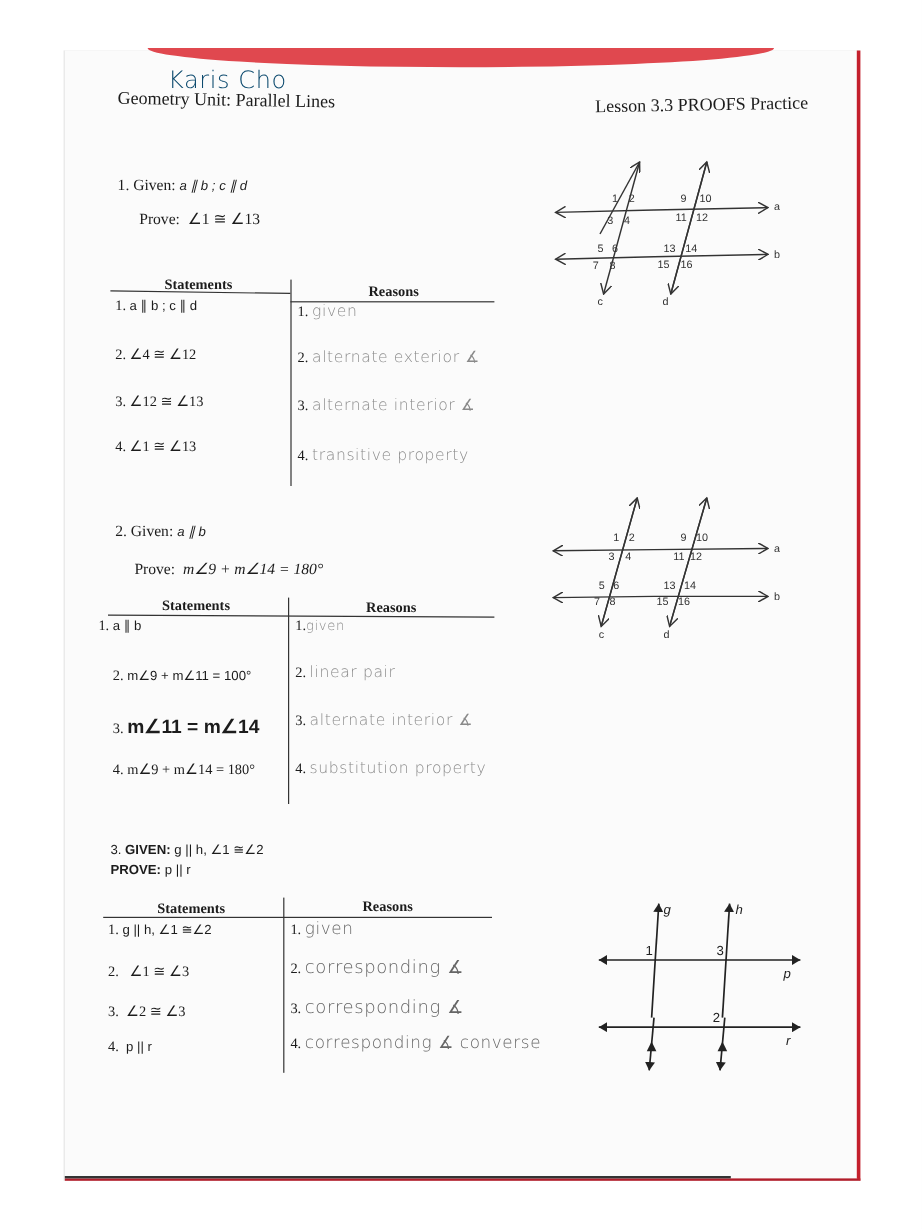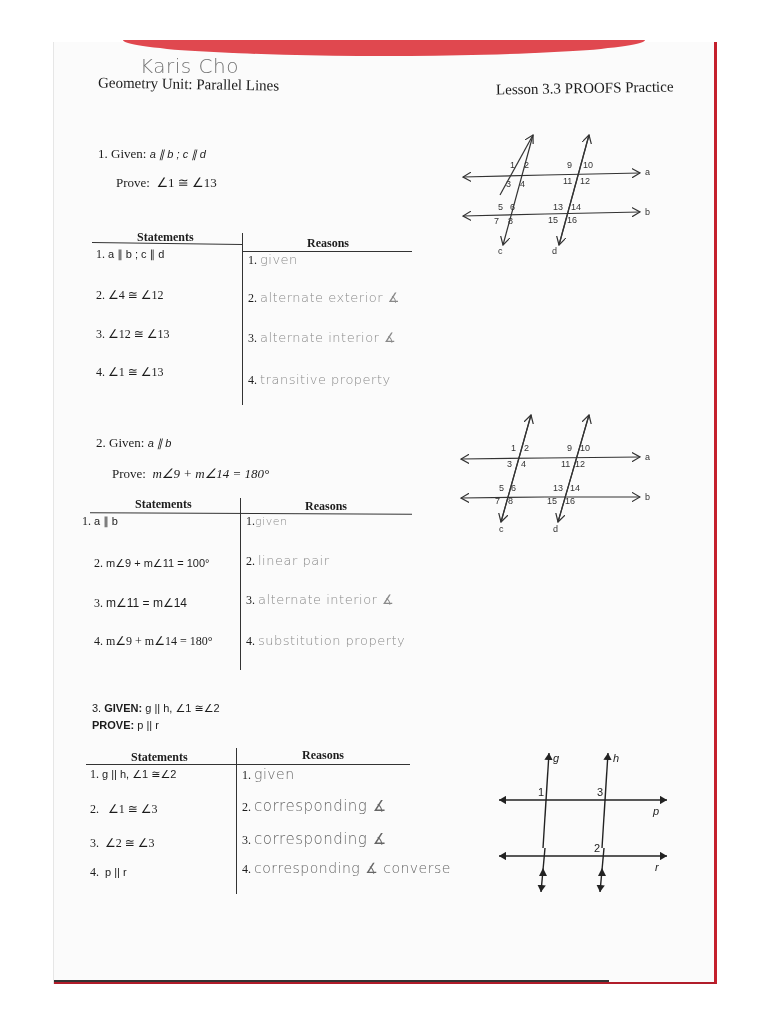--- a/index.html
+++ b/index.html
@@ -2,21 +2,21 @@
 <html><head>
 <meta charset="utf-8">
 <style>
   html, body { margin:0; padding:0; }
   body { width:768px; height:1024px; background:#ffffff; position:relative; overflow:hidden; font-family:"Liberation Serif", serif; color:#1c1c1c; }
   .page { position:absolute; left:54px; top:42px; width:660px; height:940px; background:#fbfbfb; border-right:3px solid #c4202c; border-bottom:2px solid #b11d2a; box-shadow: -1px 0 0 #e6e6e6; }
   .page-bottom-line { position:absolute; left:54px; top:980px; width:555px; height:2px; background:#333; }
   .red-arc { position:absolute; left:123px; top:40px; width:522px; height:16px; background:#e0484f; border-radius:0 0 50% 50% / 0 0 100% 100%; }
   .abs { position:absolute; white-space:nowrap; }
   .hand { font-family:"DejaVu Sans", sans-serif; color:#8a8a8a; font-weight:300; letter-spacing:0.5px; }
-  .student-name { left:140px; top:54px; font-size:20px; color:#737373; }
+  .student-name { left:140px; top:54px; font-size:20px; color:#0c4a6e; }
   .unit-title { left:98px; top:76px; font-size:15px; transform:rotate(1deg); }
   .lesson-title { left:496px; top:80px; font-size:15px; transform:rotate(-1deg); }
   .prob { font-size:13px; }
   .prob .it { font-style:italic; }
   .sans { font-family:"Liberation Sans", sans-serif; }
   .tbl-hline { position:absolute; height:1px; background:#333; }
   .tbl-vline { position:absolute; width:1px; background:#333; }
   .th { font-weight:bold; font-size:12px; }
   .cell { font-size:12px; }
   .reason { font-size:13px; }
@@ -110,21 +110,21 @@
   <span class="it">m∠9 + m∠14 = 180°</span>
 </div>
 
 <div class="tbl-hline" style="left:90px;top:513px;width:322px;transform:rotate(0.3deg);"></div>
 <div class="tbl-vline" style="left:240px;top:498px;height:172px;"></div>
 <div class="abs th" style="left:135px;top:497px;">Statements</div>
 <div class="abs th" style="left:305px;top:499px;">Reasons</div>
 
 <div class="abs cell" style="left:82px;top:514px;"><span>1.</span> <span class="it sans" style="font-size:11px;">a ∥ b</span></div>
 <div class="abs cell" style="left:94px;top:556px;"><span>2.</span> <span class="sans" style="font-size:11px;">m∠9 + m∠11 = 100°</span></div>
-<div class="abs cell" style="left:94px;top:596px;"><span>3.</span> <span class="sans" style="font-size:12px;">m∠11 = m∠14</span></div>
+<div class="abs cell" style="left:94px;top:596px;"><span>3.</span> <span class="sans" style="font-size:16px;font-weight:bold;">m∠11 = m∠14</span></div>
 <div class="abs cell" style="left:94px;top:634px;"><span>4.</span> <span class="it">m∠9 + m∠14 = 180°</span></div>
 
 <div class="abs cell" style="left:246px;top:514px;text-align:right;"><span>1.</span><span class="hand reason" style="font-size:11px;">given</span></div>
 <div class="abs cell" style="left:246px;top:553px;"><span>2.</span> <span class="hand reason">linear pair</span></div>
 <div class="abs cell" style="left:246px;top:592px;"><span>3.</span> <span class="hand reason">alternate interior ∡</span></div>
 <div class="abs cell" style="left:246px;top:633px;"><span>4.</span> <span class="hand reason">substitution property</span></div>
 
 <svg class="abs" style="left:455px;top:410px;" width="210" height="125" viewBox="0 0 210 125">
   <defs>
     <marker id="arr2" markerWidth="8" markerHeight="8" refX="7" refY="4" orient="auto">

